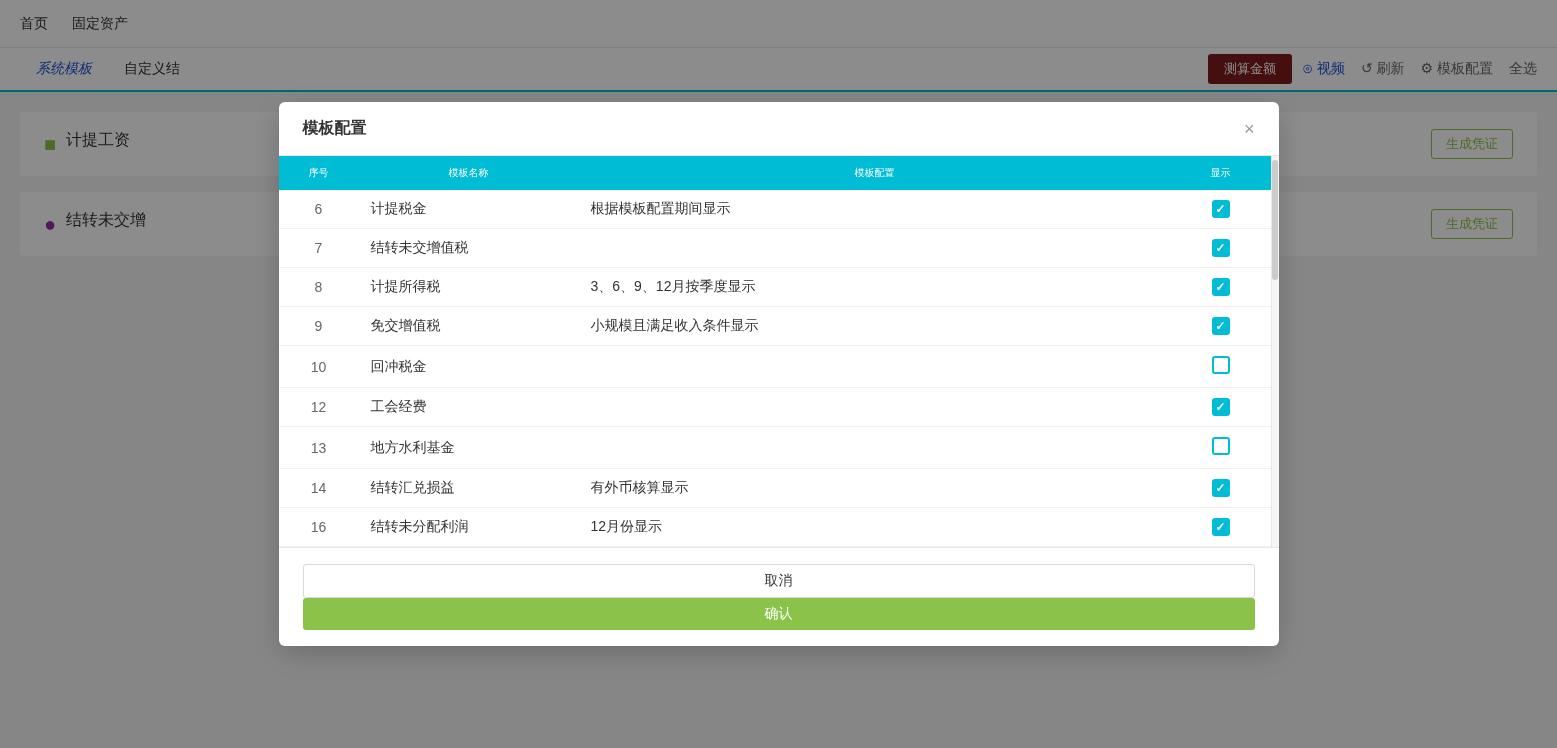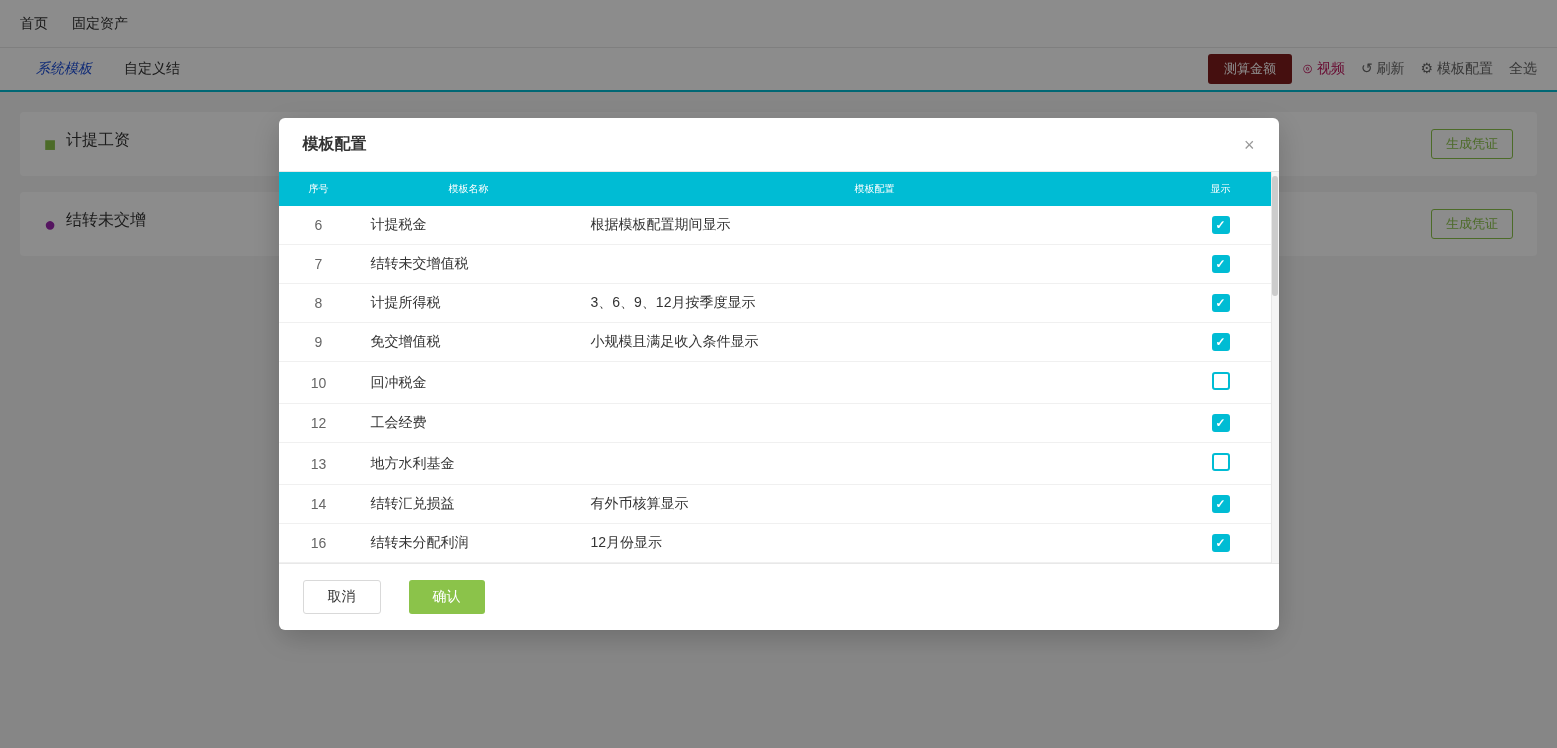--- a/index.html
+++ b/index.html
@@ -155,21 +155,23 @@
     .dialog-body {
       padding: 16px 24px;
       overflow-y: auto;
       flex: 1;
     }
 
     .dialog-footer {
       padding: 16px 24px;
       border-top: 1px solid #e8e8e8;
       display: flex;
-      gap: 28px;
+      justify-content: flex-end;
+      gap: 0;
+      flex-direction: column;
     }
 
     
     .config-table {
       width: 100%;
       border-collapse: collapse;
     }
 
     .config-table thead tr {
       background: #00bcd4;
@@ -310,21 +312,21 @@
   <div class="top-nav">
     <span class="top-nav-item">首页</span>
     <span class="top-nav-item">固定资产</span>
   </div>
 
   <div class="sub-nav">
     <div class="sub-nav-tab active">系统模板</div>
     <div class="sub-nav-tab">自定义结</div>
     <div style="flex:1;"></div>
     <button class="btn-green" style="margin-right:10px;">测算金额</button>
-    <span style="margin-right:16px;cursor:pointer;color:#be185d;">
+    <span style="margin-right:16px;cursor:pointer;color:#1d4ed8;">
       ⊙ <span>视频</span>
     </span>
     <span style="margin-right:16px;cursor:pointer;color:#666;">
       ↺ <span>刷新</span>
     </span>
     <span style="margin-right:16px;cursor:pointer;color:#666;">
       ⚙ <span>模板配置</span>
     </span>
     <span style="cursor:pointer;color:#666;">
       <span>全选</span>

